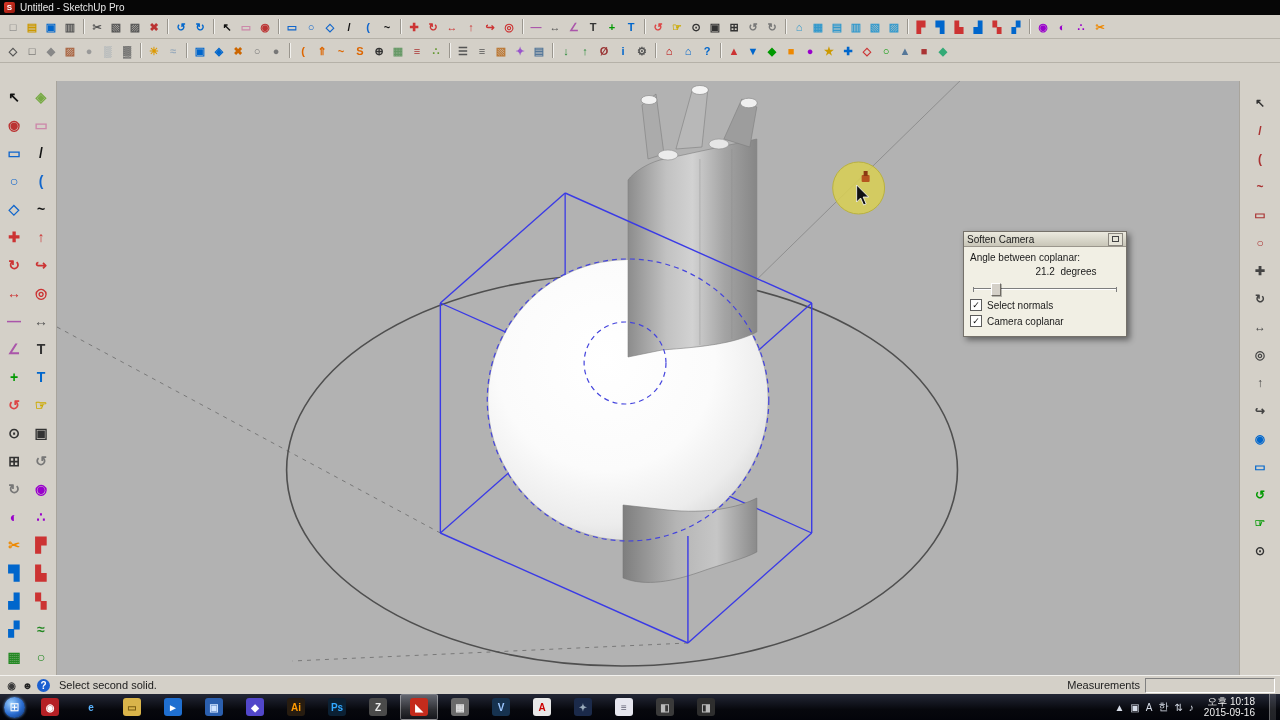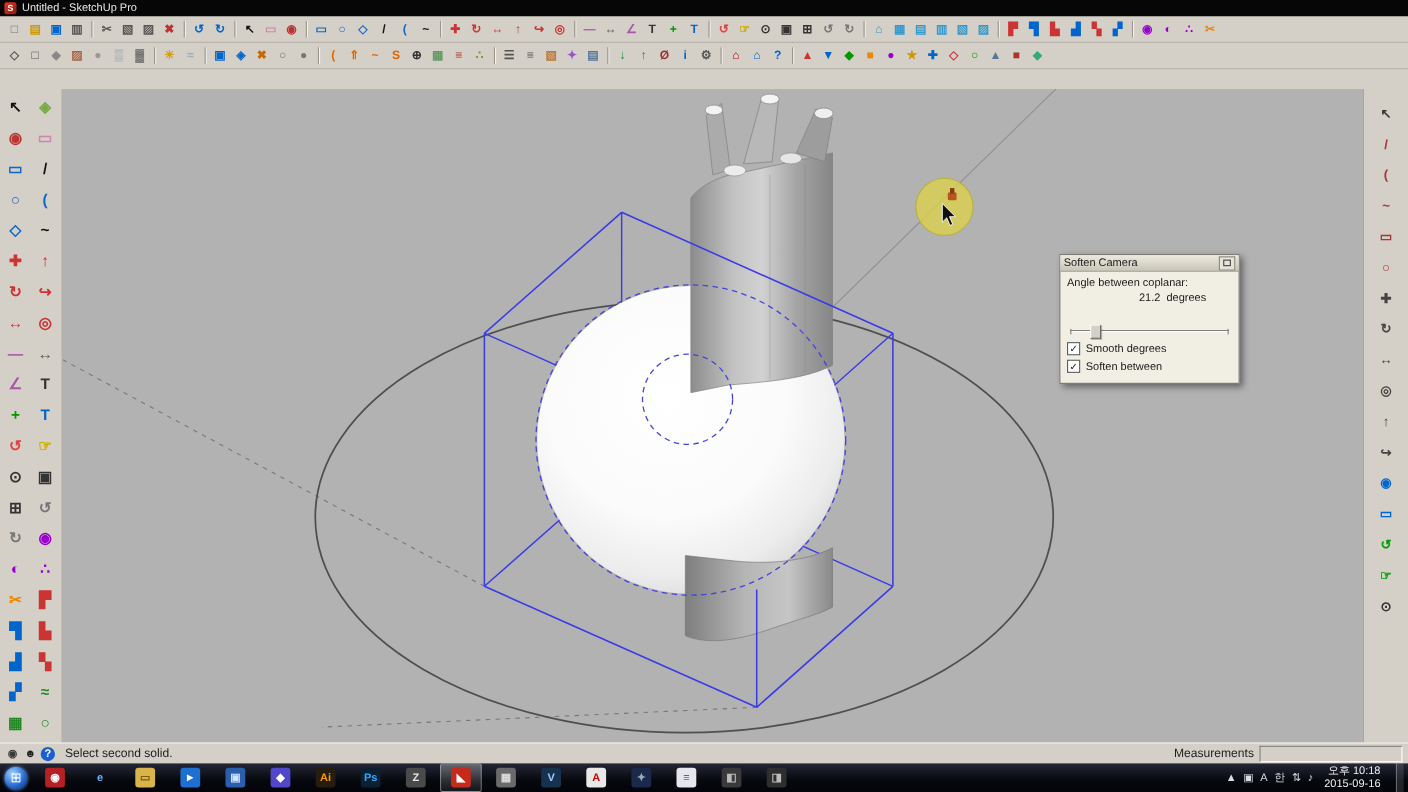--- a/index.html
+++ b/index.html
@@ -28,21 +28,21 @@
   .canvas{flex:1;position:relative;background:#b2b2b2;overflow:hidden;}
   .canvas svg{position:absolute;inset:0;}
 
   
   .dialog{position:absolute;left:906px;top:150px;width:162px;background:#f1efe4;border:1px solid #75716a;box-shadow:3px 3px 6px rgba(0,0,0,.45);font-size:10px;color:#1a1a1a;}
   .dlg-title{height:14px;background:linear-gradient(#eceadf,#c9c6b8);border-bottom:1px solid #9a968c;display:flex;align-items:center;padding:0 3px;font-size:10px;}
   .dlg-btn{margin-left:auto;width:13px;height:11px;background:#e6e4d8;border:1px solid #8a867e;display:flex;align-items:center;justify-content:center;}
   .dlg-btn-glyph{width:5px;height:4px;border:1px solid #444;display:block;}
   .dlg-body{padding:5px 6px 9px;}
   .dlg-label{font-size:10px;}
-  .dlg-value{margin:3px 0 17px;text-align:center;padding-left:42px;font-size:10px;}
+  .dlg-value{margin:3px 0 5px;text-align:center;padding-left:42px;font-size:10px;}
   .slider{position:relative;height:13px;margin:3px 2px 3px;}
   .slider-track{position:absolute;left:1px;right:1px;top:6px;border-top:1px solid #7e7e7e;border-bottom:1px solid #fff;}
   .slider-track::before,.slider-track::after{content:"";position:absolute;width:1px;height:5px;background:#7e7e7e;top:-2px;}
   .slider-track::before{left:0;} .slider-track::after{right:0;}
   .slider-thumb{position:absolute;left:13%;top:1px;width:8px;height:11px;background:#d4d0c8;border:1px solid;border-color:#fff #6f6b64 #6f6b64 #fff;box-shadow:1px 1px 0 rgba(0,0,0,.25);}
   .chk-row{display:flex;align-items:center;gap:5px;margin-top:4px;font-size:10px;}
   .chk{width:10px;height:10px;flex:none;border:1px solid #5c5c5c;background:#fff;font-size:9px;line-height:10px;text-align:center;color:#111;}
 
   
   .statusbar{position:absolute;left:0;right:0;bottom:26px;height:18px;background:#d4d0c8;border-top:1px solid #f2f1ee;display:flex;align-items:center;font-size:11px;color:#1c1c1c;}
@@ -339,25 +339,25 @@
           <div class="dlg-label">Angle between coplanar:</div>
           <div class="dlg-value">
             <span>21.2</span>&nbsp;&nbsp;<span>degrees</span>
           </div>
           <div class="slider">
             <div class="slider-track"></div>
             <div class="slider-thumb"></div>
           </div>
           <div class="chk-row">
             <span class="chk">✓</span>
-            <span>Smooth degrees</span>
+            <span>Select normals</span>
           </div>
           <div class="chk-row">
             <span class="chk">✓</span>
-            <span>Soften between</span>
+            <span>Camera coplanar</span>
           </div>
         </div>
       </div>
     </div>
 
     <div class="right-palette">
         <span class="rpicon" style="color: rgb(51, 51, 51);">↖</span>
         <span class="rpicon" style="color: rgb(170, 51, 51);">/</span>
         <span class="rpicon" style="color: rgb(170, 51, 51);">(</span>
         <span class="rpicon" style="color: rgb(170, 51, 51);">~</span>

